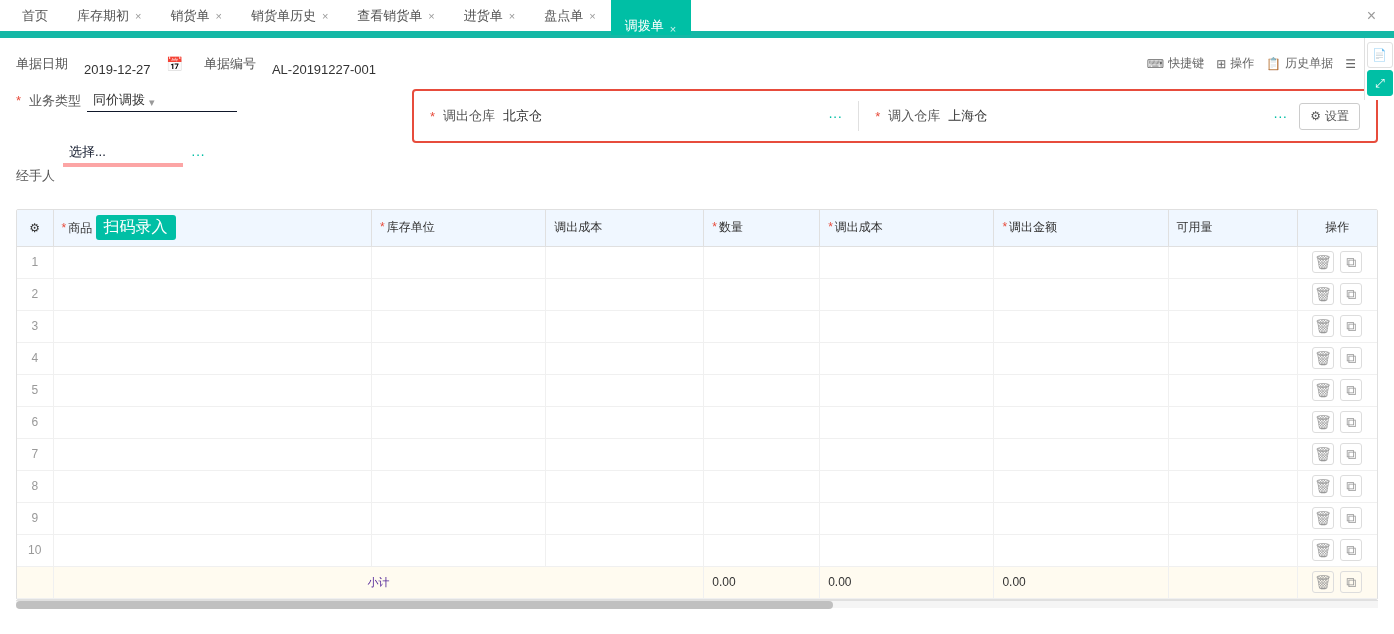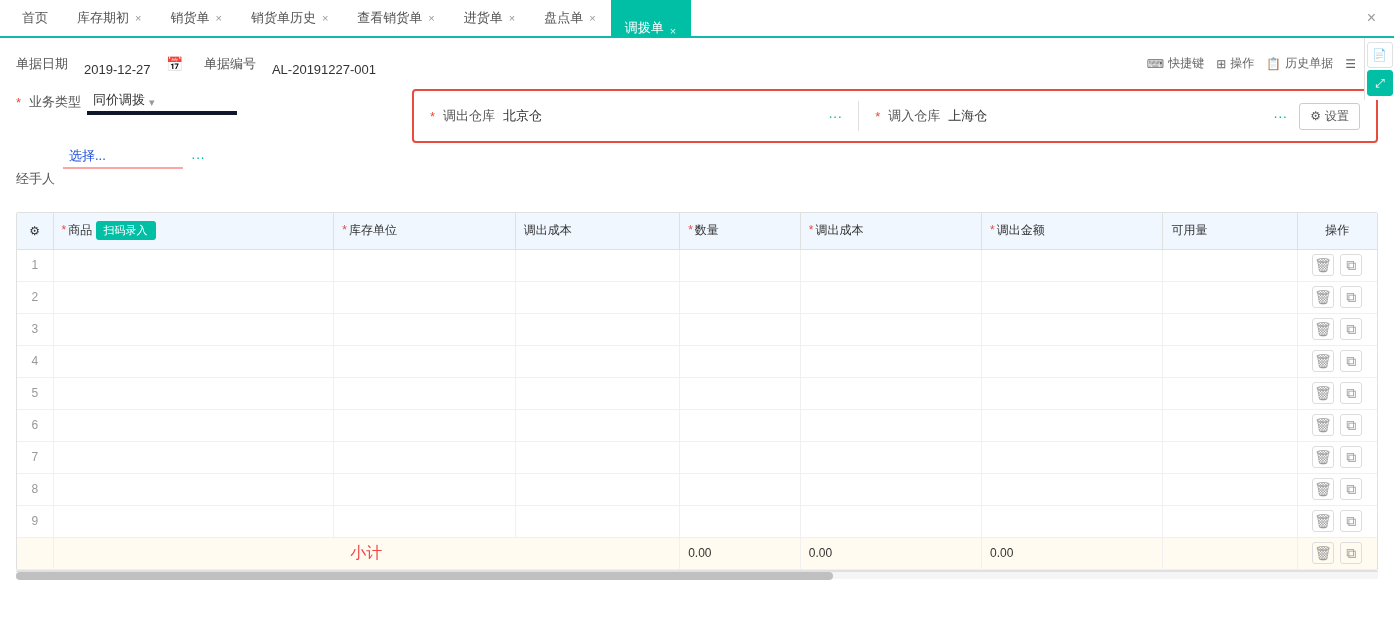--- a/index.html
+++ b/index.html
@@ -3,21 +3,21 @@
   <meta charset="utf-8">
   <style>
     * { box-sizing: border-box; margin: 0; padding: 0; }
     body { font-family: 'Microsoft YaHei', Arial, sans-serif; font-size: 13px; background: #f5f5f5; color: #333; }
 
     
     .tab-bar {
       display: flex;
       align-items: center;
       background: #fff;
-      border-bottom: 2px solid #14b8a6;
+      border-bottom: 7px solid #14b8a6;
       height: 38px;
       padding: 0 8px;
     }
     .tab-item {
       display: flex;
       align-items: center;
       padding: 0 14px;
       height: 38px;
       font-size: 13px;
       cursor: pointer;
@@ -111,21 +111,21 @@
     .form-field label {
       color: #555;
       white-space: nowrap;
       text-align: center;
     }
     .required-star { color: #e74c3c; margin-right: 2px; }
     .dropdown-select {
       display: flex;
       align-items: flex-end;
       border: none;
-      border-bottom: 4px solid #0f172a;
+      border-bottom: 1px solid #0f172a;
       padding: 2px 6px;
       cursor: pointer;
       gap: 4px;
       min-width: 150px;
     }
     .dropdown-arrow { color: #999; font-size: 11px; }
 
     .warehouse-field {
       display: flex;
       align-items: center;
@@ -165,22 +165,22 @@
 
     
     .handler-row {
       display: flex;
       align-items: center;
       margin-bottom: 12px;
       gap: 8px;
     }
     .handler-row label { color: #555; margin-top: 45px; }
     .handler-select {
-      color: #1d4ed8;
-      border-bottom: 2px solid #fca5a5;
+      color: #0f172a;
+      border-bottom: 4px solid #fca5a5;
       padding: 2px 6px;
       min-width: 120px;
       cursor: pointer;
     }
     .handler-ellipsis {
       color: #00bfa5;
       cursor: pointer;
       font-size: 14px;
     }
 
@@ -234,21 +234,21 @@
     .th-actions { width: 80px; text-align: center; }
     .required-col { color: #e74c3c; margin-right: 2px; }
 
     
     .scan-btn {
       background: #00bfa5;
       color: #fff;
       border: none;
       border-radius: 3px;
       padding: 2px 8px;
-      font-size: 11px;
+      font-size: 16px;
       cursor: pointer;
     }
 
     
     .row-actions {
       display: flex;
       align-items: center;
       justify-content: center;
       gap: 6px;
     }
@@ -316,22 +316,22 @@
       flex: 1;
       overflow-y: auto;
       overflow-x: hidden;
       padding: 12px 16px;
       background: #fff;
     }
 
     
     .subtotal-label {
       text-align: center;
-      color: #ef4444;
-      font-size: 16px;
+      color: #4c1d95;
+      font-size: 11px;
     }
   </style>
 </head>
 <body>
 
 <div class="tab-bar">
 
   <div class="tab-item">首页</div>
     <div class="tab-item">库存期初<span class="tab-close">×</span></div>
     <div class="tab-item">销货单<span class="tab-close">×</span></div>
@@ -586,20 +586,36 @@
         <td></td>
         <td></td>
         <td></td>
         <td>
           <div class="row-actions">
             <span class="action-icon">🗑</span>
             <span class="action-icon">⧉</span>
           </div>
         </td>
       </tr>
+            <tr>
+        <td class="row-num">10</td>
+        <td></td>
+        <td></td>
+        <td></td>
+        <td></td>
+        <td></td>
+        <td></td>
+        <td></td>
+        <td>
+          <div class="row-actions">
+            <span class="action-icon">🗑</span>
+            <span class="action-icon">⧉</span>
+          </div>
+        </td>
+      </tr>
             <tr class="subtotal-row">
         <td class="subtotal-label"></td>
         <td colspan="3" class="subtotal-label">小计</td>
         <td>0.00</td>
         <td>0.00</td>
         <td>0.00</td>
         <td></td>
         <td>
           <div class="row-actions">
             <span class="action-icon">🗑</span>

